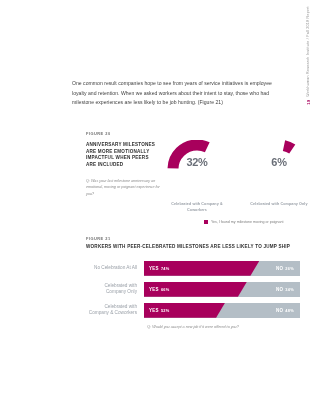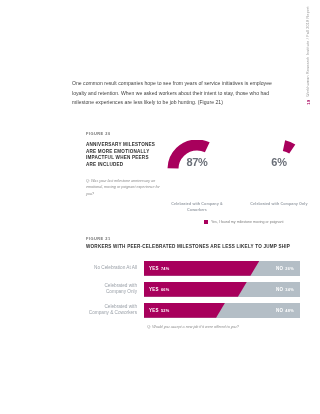--- a/index.html
+++ b/index.html
@@ -285,21 +285,21 @@
       <div id="donuts">
 
         <div class="donut-unit">
           <div class="donut-wrap">
             <svg width="62" height="58" viewBox="0 0 62 58">
 
               <circle cx="31" cy="29" r="24" fill="none" stroke="#ffffff" stroke-width="11"></circle>
               <circle cx="31" cy="29" r="24" fill="none" stroke="#a8005c" stroke-width="11" stroke-dasharray="48.3 102.5" stroke-dashoffset="37.7" transform="rotate(-90 31 29)"></circle>
             </svg>
             <div class="donut-center">
-              <div class="donut-pct">87%</div>
+              <div class="donut-pct">32%</div>
             </div>
           </div>
           <div class="donut-caption">Celebrated with Company &amp; Coworkers</div>
         </div>
 
         <div class="donut-unit">
           <div class="donut-wrap">
             <svg width="62" height="58" viewBox="0 0 62 58">
               <circle cx="31" cy="29" r="24" fill="none" stroke="#ffffff" stroke-width="11"></circle>
               <circle cx="31" cy="29" r="24" fill="none" stroke="#a8005c" stroke-width="11" stroke-dasharray="9.0 141.8" stroke-dashoffset="0" transform="rotate(-78 31 29)"></circle>

